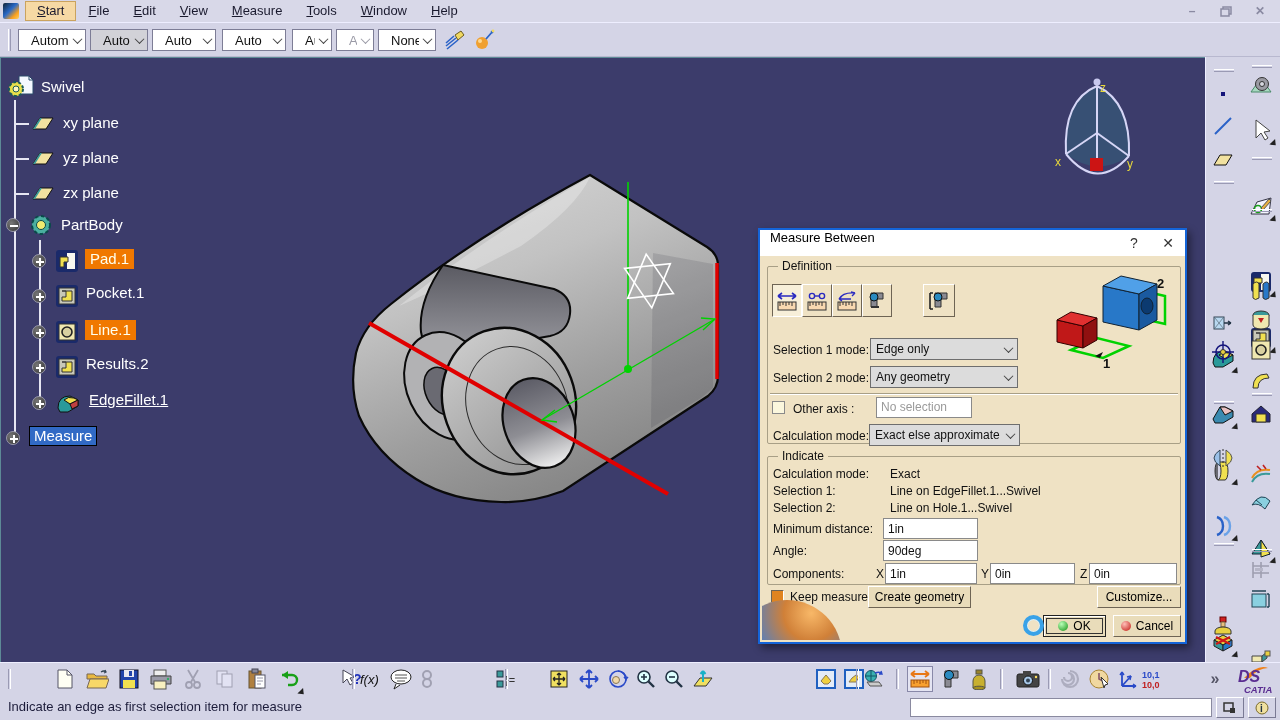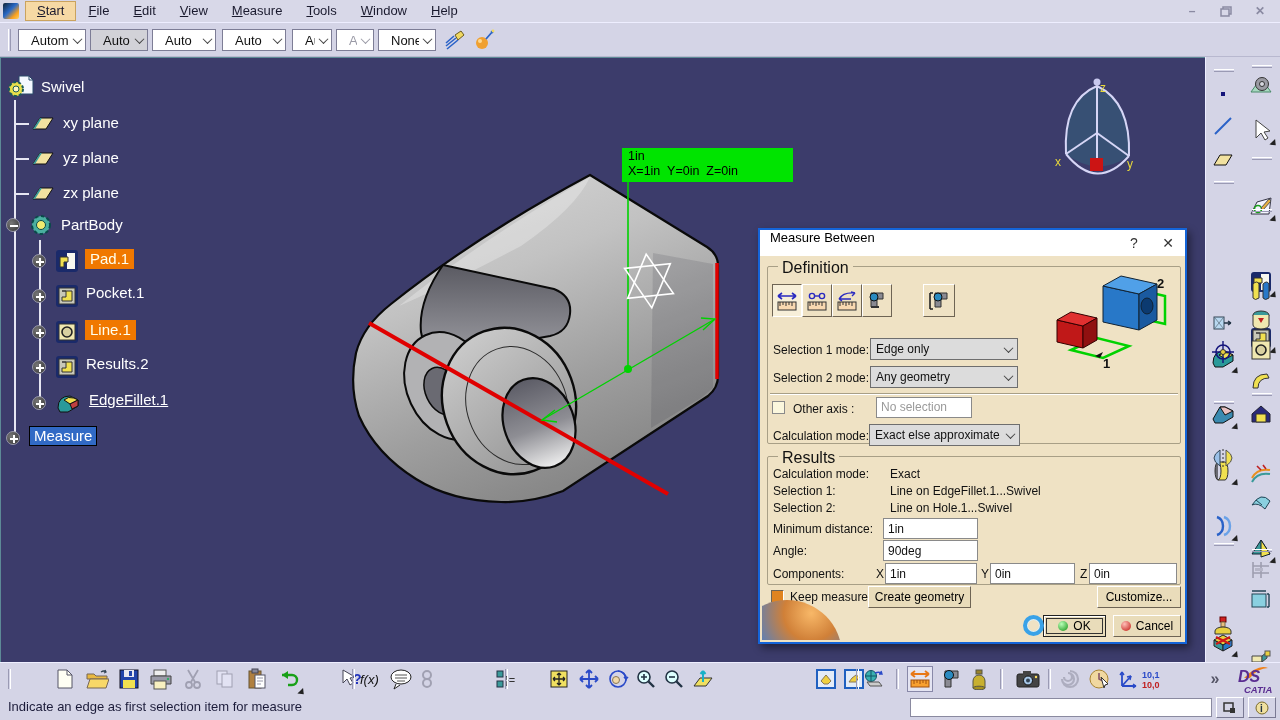--- a/index.html
+++ b/index.html
@@ -43,21 +43,21 @@
   .badge{position:absolute;width:14px;height:14px;border-radius:50%;background:radial-gradient(circle at 35% 35%,#777,#333);border:1px solid #99a;color:#fff}
   .badge i{position:absolute;left:2.5px;top:6px;width:8px;height:2px;background:#fff}
   .badge.plus b{position:absolute;left:6px;top:2.5px;width:2px;height:8px;background:#fff}
   .tline{position:absolute;background:#e6e6f2}
 
   
   .dlg{position:absolute;left:757px;top:170px;width:429px;height:416px;background:#efe2c4;border:2px solid #1464d8;box-shadow:3px 4px 8px rgba(0,0,0,.45);font-size:12px;color:#111}
   .dlg-title{position:absolute;left:0;top:0;width:100%;height:26px;background:#fff;display:flex;align-items:flex-start;font-size:13px;color:#000;padding-left:10px}
   .dlg-title .tbtn{position:absolute;top:0;width:30px;height:26px;display:flex;align-items:center;justify-content:center;font-size:14px;color:#333}
   .grp{position:absolute;border:1px solid #a89f86;border-radius:2px}
-  .grp .legend{position:absolute;top:-8px;left:10px;background:#efe2c4;padding:0 4px;font-size:16px}
+  .grp .legend{position:absolute;top:-8px;left:10px;background:#efe2c4;padding:0 4px;font-size:12px}
   .lab{position:absolute;font-size:12px;white-space:nowrap}
   .combo{position:absolute;height:22px;background:#dcdcdc;border:1px solid #6e6e6e;display:flex;align-items:center;font-size:12px}
   .combo .val{flex:1;padding-left:5px;white-space:nowrap;overflow:hidden}
   .combo .arr{width:18px;display:flex;align-items:center;justify-content:center}
   .tin{position:absolute;height:21px;background:#fff;border:1px solid #8a8a8a;font-size:12px;padding:0 4px;color:#111;font-family:"Liberation Sans",sans-serif}
   .tin.ph{color:#9a9a9a}
   .mbtn{position:absolute;height:33px;width:30px;background:#efe2c4;border:1px solid #efe2c4;display:flex;align-items:center;justify-content:center}
   .mbtn.raised{border-top:1px solid #fff;border-left:1px solid #fff;border-right:1px solid #6e6454;border-bottom:1px solid #6e6454}
   .mbtn.pressed{background:#f7efd9;border-top:1px solid #6e6454;border-left:1px solid #6e6454;border-right:1px solid #fff;border-bottom:1px solid #fff}
   .pbtn{position:absolute;height:22px;background:#e9dcba;border-top:1px solid #fff;border-left:1px solid #fff;border-right:1px solid #6e6454;border-bottom:1px solid #6e6454;display:flex;align-items:center;justify-content:center;font-size:12px}
@@ -249,22 +249,20 @@
         <line x1="1096" y1="75" x2="1128" y2="98" stroke="#d6d6f6" stroke-width="2"></line>
         <line x1="1096" y1="75" x2="1096" y2="100" stroke="#d6d6f6" stroke-width="2"></line>
         <circle cx="1096" cy="24" r="3.5" fill="#c8c8ee"></circle>
         <rect x="1089" y="100" width="13" height="13" fill="#cc1414"></rect>
         <text x="1099" y="34" font-size="12" fill="#e8d83a">z</text>
         <text x="1054" y="108" font-size="12" fill="#e8d83a">x</text>
         <text x="1126" y="110" font-size="12" fill="#e8d83a">y</text>
       </g>
     </svg>
 
-    <div class="mlabel"><span>1in</span>
-<span>X=1in  Y=0in  Z=0in</span></div>
 
     <div class="tree">
       <div class="tline" style="left:13px;top:42px;width:1.5px;height:338px"></div>
       <div class="tline" style="left:13px;top:65px;width:15px;height:1.5px"></div>
       <div class="tline" style="left:13px;top:100px;width:15px;height:1.5px"></div>
       <div class="tline" style="left:13px;top:135px;width:15px;height:1.5px"></div>
       <div class="tline" style="left:38px;top:182px;width:1.5px;height:163px"></div>
 
       <span class="trow" style="left:6px;top:15px">
         <svg width="28" height="28">
@@ -472,21 +470,21 @@
 
       <span class="lab" style="left:13px;top:199px">Calculation mode:</span>
       <div class="combo" style="left:109px;top:194px;width:151px">
         <span class="val">Exact else approximate</span>
           <span class="arr">
             <i class="chev"></i>
           </span>
       </div>
 
       <div class="grp" style="left:7px;top:226px;width:414px;height:129px">
-        <span class="legend">Results</span>
+        <span class="legend">Indicate</span>
       </div>
       <span class="lab" style="left:13px;top:237px">Calculation mode:</span>
       <span class="lab" style="left:130px;top:237px">Exact</span>
       <span class="lab" style="left:13px;top:254px">Selection 1:</span>
       <span class="lab" style="left:130px;top:254px">Line on EdgeFillet.1...Swivel</span>
       <span class="lab" style="left:13px;top:271px">Selection 2:</span>
       <span class="lab" style="left:130px;top:271px">Line on Hole.1...Swivel</span>
 
       <span class="lab" style="left:13px;top:292px">Minimum distance:</span>
       <input class="tin" style="left: 123px; top: 288px; width: 95px;" readonly="" value="1in">

